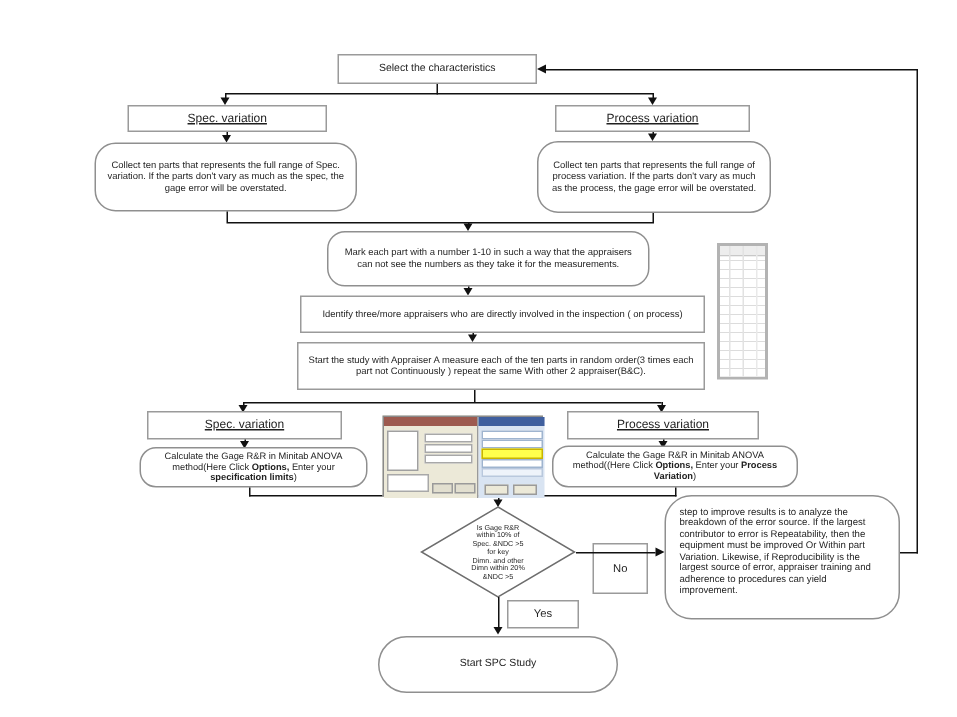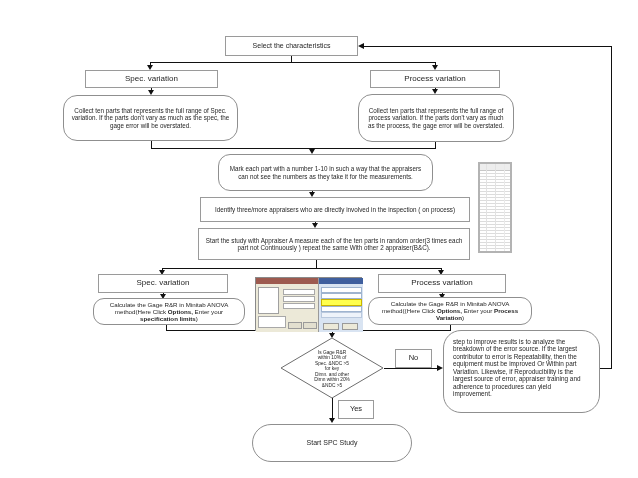--- a/index.html
+++ b/index.html
@@ -2,21 +2,21 @@
 <html><head>
 <meta charset="utf-8">
 <style>
   html,body{margin:0;padding:0;background:#fff;}
   .canvas{position:relative;width:638px;height:478px;background:#ffffff;overflow:hidden;
           font-family:"Liberation Sans",sans-serif;color:#1f1f1f;}
   .title{position:absolute;left:8px;top:8px;font-size:20px;font-weight:bold;color:#000;letter-spacing:0px;}
   .node{position:absolute;background:#fff;border:1px solid #9a9a9a;box-sizing:border-box;
         display:flex;align-items:center;justify-content:center;text-align:center;line-height:1.12;}
   .rounded{border-radius:14px;border-color:#8f8f8f;}
-  .hdr{font-size:8px;}
+  .hdr{font-size:8px;text-decoration:underline;}
   .small{font-size:6.3px;padding:2px 6px;}
   .tiny{font-size:6.2px;padding:2px 5px;}
   .ln{position:absolute;background:#111;}
   .ah-down{position:absolute;width:0;height:0;border-left:3px solid transparent;border-right:3px solid transparent;border-top:5px solid #111;}
   .ah-left{position:absolute;width:0;height:0;border-top:3px solid transparent;border-bottom:3px solid transparent;border-right:6px solid #111;}
   .ah-right{position:absolute;width:0;height:0;border-top:3px solid transparent;border-bottom:3px solid transparent;border-left:6px solid #111;}
   .diamond-wrap{position:absolute;left:280px;top:337px;width:104px;height:62px;}
   .diamond-text{position:absolute;left:287px;top:344px;width:90px;height:50px;font-size:4.8px;line-height:1.15;
                 text-align:center;display:flex;flex-direction:column;justify-content:center;}
   .thumb{position:absolute;box-sizing:border-box;}
@@ -99,35 +99,35 @@
   <div class="diamond-text">
     <div>Is Gage R&amp;R</div>
     <div>within 10% of</div>
     <div>Spec. &amp;NDC &gt;5</div>
     <div>for key</div>
     <div>Dimn. and other</div>
     <div>Dimn within 20%</div>
     <div>&amp;NDC &gt;5</div>
   </div>
 
-  <div class="node" style="left:395px;top:349px;width:37px;height:19px;font-size:7.5px;">No</div>
+  <div class="node" style="left:395px;top:362px;width:37px;height:34px;font-size:7.5px;">No</div>
   <div class="ln" style="left:384px;top:368px;width:53px;height:1px;"></div>
   <div class="ah-right" style="left:437px;top:365px;"></div>
 
   <div class="node rounded" style="left:443px;top:330px;width:157px;height:83px;border-radius:18px;font-size:6.4px;
        text-align:left;align-items:flex-start;padding:7px 9px;line-height:1.16;">step to improve results is to analyze the breakdown of the error source. If the largest contributor to error is Repeatability, then the equipment must be improved Or Within part Variation. Likewise, if Reproducibility is the largest source of error, appraiser training and adherence to procedures can yield improvement.</div>
 
   <div class="ln" style="left:600px;top:368px;width:12px;height:1px;"></div>
   <div class="ln" style="left:611px;top:46px;width:1px;height:323px;"></div>
   <div class="ln" style="left:364px;top:46px;width:248px;height:1px;"></div>
   <div class="ah-left" style="left:358px;top:43px;"></div>
 
   <div class="ln" style="left:332px;top:398px;width:1px;height:21px;"></div>
   <div class="ah-down" style="left:329px;top:418px;"></div>
-  <div class="node" style="left:338px;top:400px;width:36px;height:19px;font-size:7.5px;">Yes</div>
+  <div class="node" style="left:338px;top:400px;width:48px;height:19px;font-size:7.5px;">Yes</div>
 
   <div class="node rounded" style="left:252px;top:424px;width:160px;height:38px;border-radius:19px;font-size:7px;">Start SPC Study</div>
 
   <div class="thumb" style="left:478px;top:162px;width:34px;height:91px;border:2px solid #b3b3b3;background:#ffffff;">
     <div style="position:absolute;left:0;top:0;right:0;height:6px;background:#ededed;border-bottom:1px solid #c8c8c8;"></div>
     <div style="position:absolute;left:0;top:7px;right:0;bottom:0;
          background:repeating-linear-gradient(to bottom, #ffffff 0px, #ffffff 2.4px, #dcdcdc 2.4px, #dcdcdc 3px);"></div>
     <div style="position:absolute;left:6px;top:0;bottom:0;width:1px;background:#e2e2e2;"></div>
     <div style="position:absolute;left:15px;top:0;bottom:0;width:1px;background:#e2e2e2;"></div>
     <div style="position:absolute;left:24px;top:0;bottom:0;width:1px;background:#e9e9e9;"></div>

